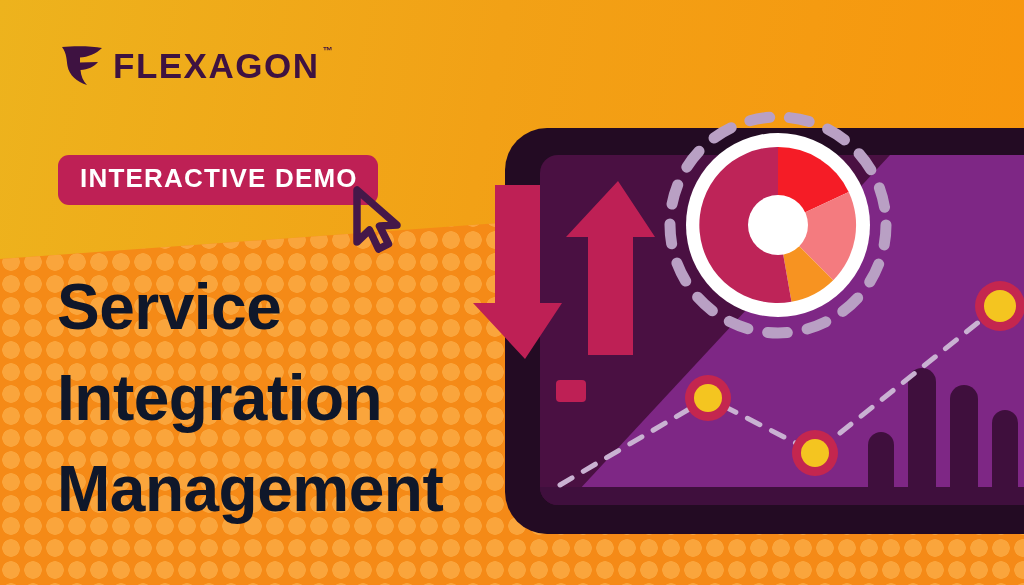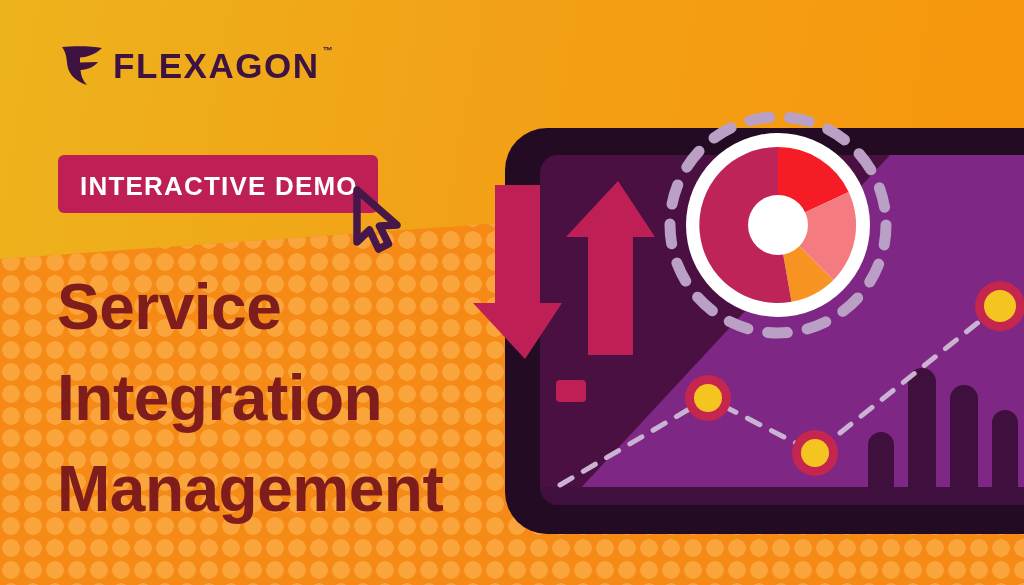--- a/index.html
+++ b/index.html
@@ -42,29 +42,29 @@
   .logo-tm {
     position:absolute; top:-2px; right:-13px;
     font-size:10px; font-weight:bold; letter-spacing:0;
   }
 
   
   .badge-wrap { position:absolute; left:58px; top:155px; }
   .badge {
     background:#BE2055; color:#fff;
     font-size:26px; font-weight:bold; letter-spacing:1.2px;
-    padding:18px 20px 14px 22px; border-radius:6px;
+    padding:10px 20px 14px 22px; border-radius:11px;
     display:inline-block; line-height:1; white-space:nowrap;
   }
   .cursor { position:absolute; left:292px; top:30px; width:56px; height:70px; }
 
   
   .headline {
     position:absolute; left:57px; top:262px; width:470px;
-    color:#7f1d1d; font-size:64px; font-weight:bold;
+    color:#0f172a; font-size:64px; font-weight:bold;
     line-height:1.42; letter-spacing:-0.5px;
   }
   .headline span { display:block; }
 
   
   .illo { position:absolute; left:460px; top:80px; width:600px; height:460px; }
 </style>
 </head>
 <body>
 

